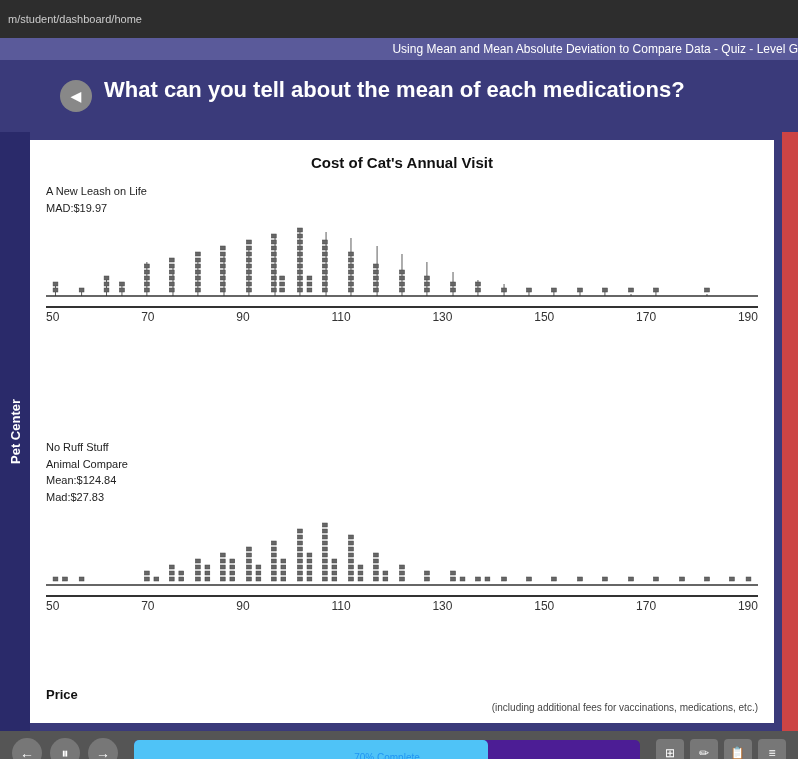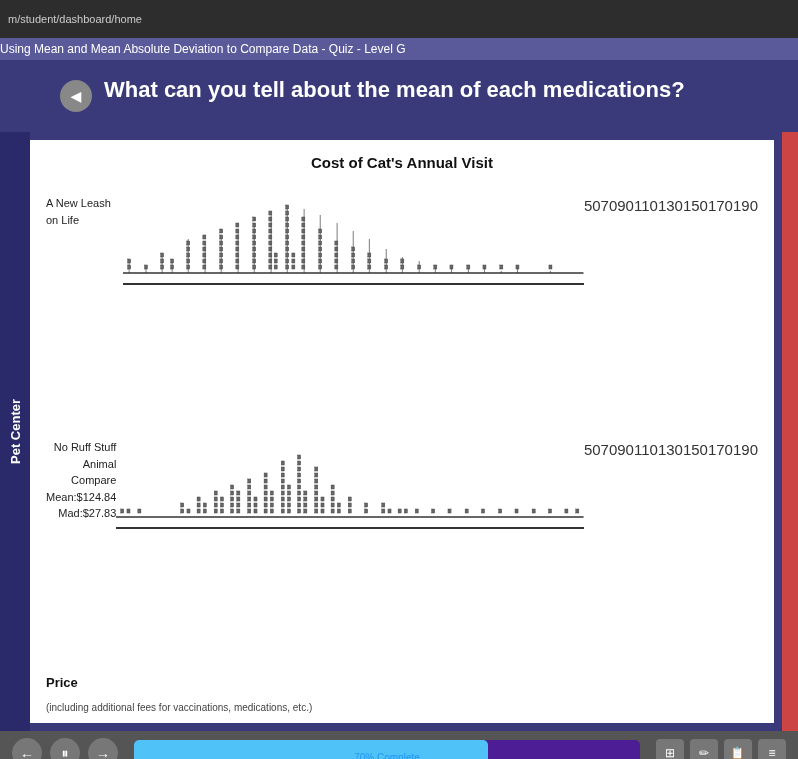--- a/index.html
+++ b/index.html
@@ -29,21 +29,21 @@
       background: #4a4a8a;
       height: 737px;
       display: flex;
       flex-direction: column;
     }
 
     
     .top-header {
       background: #5a5a9a;
       padding: 4px 0;
-      text-align: left;
+      text-align: right;
       color: white;
       font-size: 12px;
     }
 
     
     .question-area {
       background: #3a3a7a;
       padding: 16px 20px 20px 60px;
       display: flex;
       align-items: flex-start;
@@ -91,36 +91,35 @@
     }
 
     
     .chart-container {
       flex: 1;
       background: white;
       margin: 8px 8px 8px 0;
       padding: 14px 16px 10px;
       display: flex;
       flex-direction: column;
-      gap: 12px;
     }
 
     .chart-title {
       text-align: center;
       font-size: 15px;
       font-weight: bold;
       margin-bottom: 12px;
       color: #111;
     }
 
     
     .dot-plot-section {
       flex: 1;
       display: flex;
-      flex-direction: row;
+      flex-direction: column;
       margin-bottom: 8px;
     }
 
     .plot-info {
       font-size: 11px;
       color: #222;
       line-height: 1.5;
       margin-bottom: 2px;
     }
 
@@ -128,40 +127,40 @@
       position: relative;
       height: 90px;
       border-bottom: 2px solid #333;
       overflow: visible;
     }
 
     .axis-labels {
       display: flex;
       justify-content: space-between;
       padding: 2px 0;
-      font-size: 15px;
+      font-size: 12px;
       color: #333;
     }
 
     
     .plot-svg {
       width: 100%;
       height: 80px;
     }
 
     
     .price-label {
       text-align: left;
       font-size: 13px;
       font-weight: bold;
       margin-top: 4px;
       color: #111;
     }
     .price-sub {
-      text-align: left;
+      text-align: right;
       font-size: 10px;
       color: #444;
     }
 
     
     .bottom-nav {
       background: #555;
       height: 44px;
       display: flex;
       align-items: center;
@@ -252,20 +251,21 @@
 
     <div class="side-label">Pet Center</div>
 
     <div class="chart-container">
 
       <div class="chart-title">Cost of Cat's Annual Visit</div>
 
       <div class="dot-plot-section">
         <div class="plot-info">
           <div>A New Leash on Life</div>
+          <div>MAD:$19.97</div>
         </div>
         <div class="plot-area">
           <svg class="plot-svg" viewBox="0 0 600 80" preserveAspectRatio="none">
 
             <g fill="none" stroke="#444" stroke-width="0.8">
 
               <line x1="8" y1="78" x2="8" y2="72"></line>
               <line x1="8" y1="72" x2="8" y2="66"></line>
 
               <line x1="30" y1="78" x2="30" y2="72"></line>
@@ -445,21 +445,21 @@
           <span>70</span>
           <span>90</span>
           <span>110</span>
           <span>130</span>
           <span>150</span>
           <span>170</span>
           <span>190</span>
         </div>
       </div>
 
-      <div class="dot-plot-section" style="margin-top:12px;text-align:right;">
+      <div class="dot-plot-section" style="margin-top:12px;">
         <div class="plot-info">
           <div>No Ruff Stuff</div>
           <div>Animal Compare</div>
           <div>Mean:$124.84</div>
           <div>Mad:$27.83</div>
         </div>
         <div class="plot-area">
           <svg class="plot-svg" viewBox="0 0 600 80" preserveAspectRatio="none">
 
             <g fill="#666" stroke="#444" stroke-width="0.5">

